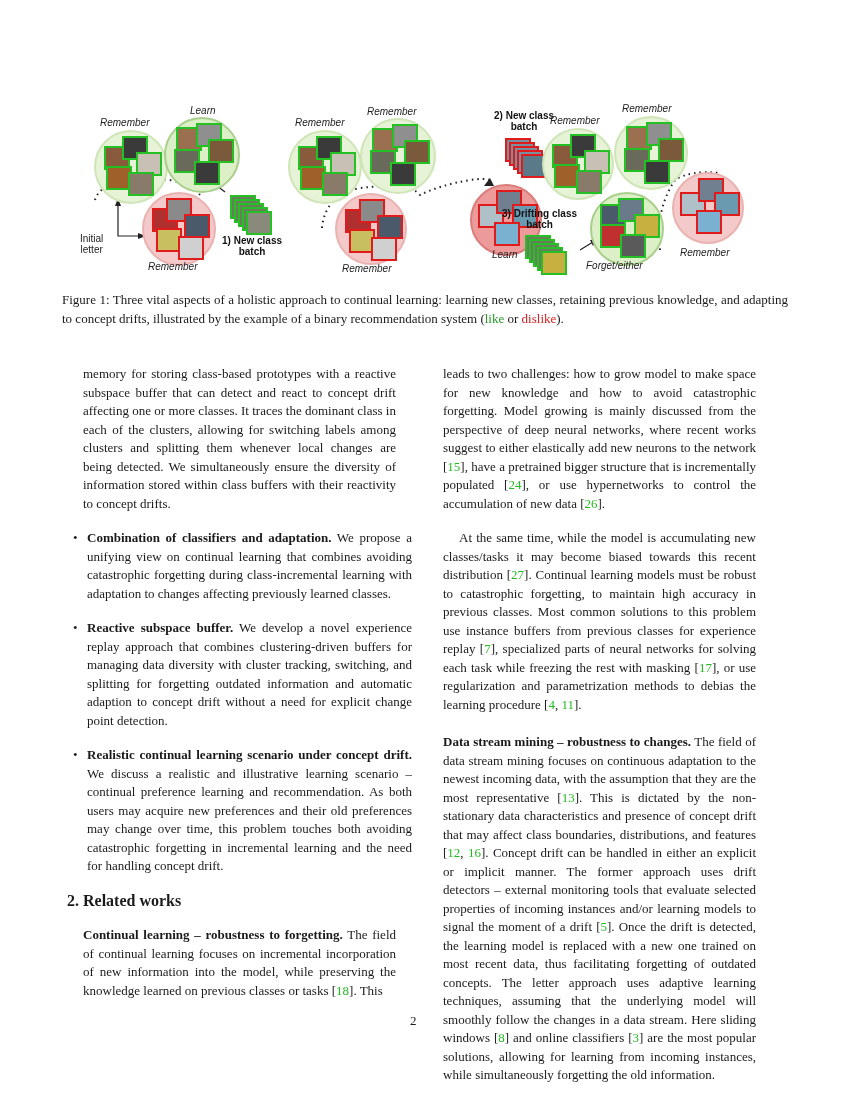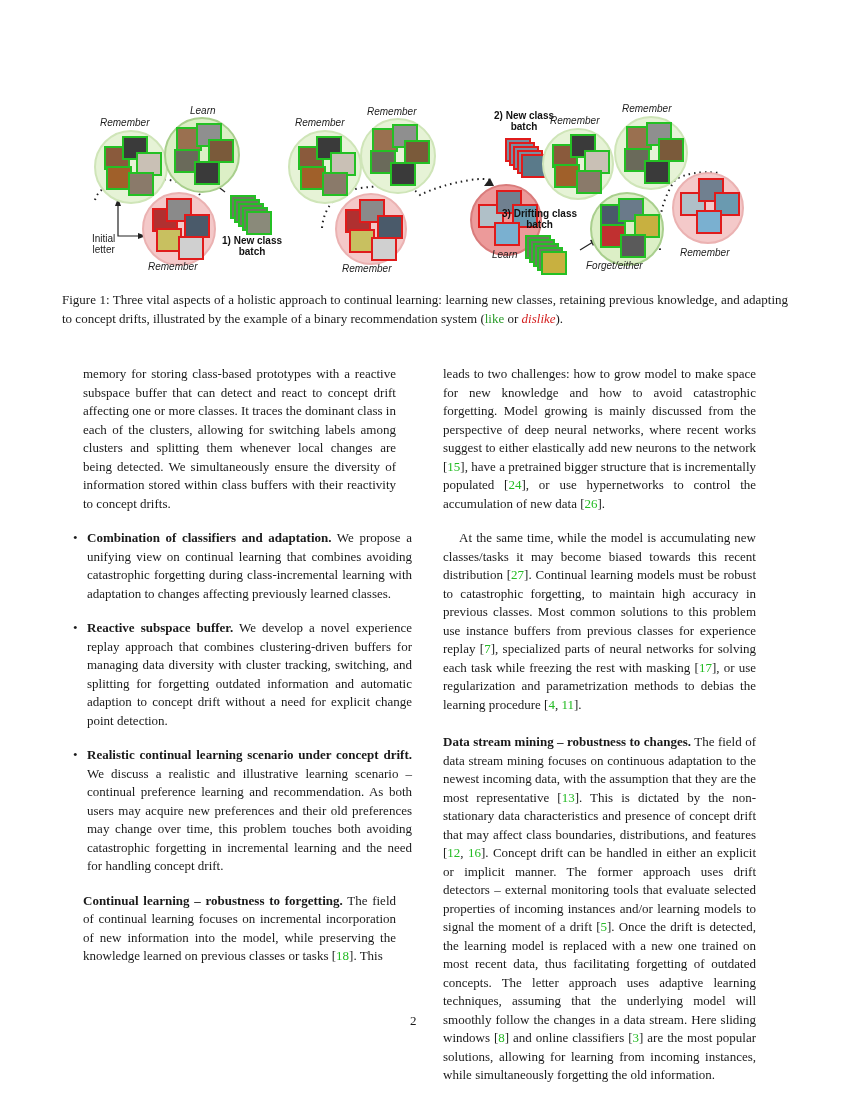--- a/index.html
+++ b/index.html
@@ -18,21 +18,21 @@
   .thumb.r { border-color:#e01b1b; }
   .stack { position:absolute; width:22px; height:20px; border:2px solid #24c024; background:#6c7a5e; }
   .stack.r { border-color:#e01b1b; background:#7a8fa0; }
   .caption { position:absolute; left:62px; top:290px; width:726px; font-size:13px; line-height:19px; text-align:justify; }
   .col { position:absolute; top:349px; width:345px; font-size:13px; line-height:18.5px; text-align:justify; }
   .col p { margin:16px; }
   .left { left:67px; }
   .right { left:427px; }
   .cite { color:#22bb22; }
   .like { color:#2a9a2a; }
-  .dislike { color:#d42020;font-style:italic; }
+  .dislike { color:#d42020; }
   ul.contrib { list-style:none; margin:10px 0 0 0; padding:0; }
   ul.contrib li { position:relative; padding-left:20px; margin-bottom:16px; }
   ul.contrib li::before { content:"\2022"; position:absolute; left:6px; top:0; }
   h2.section { font-size:16px; font-weight:bold; margin:14px 0 8px 0; }
   .pagenum { position:absolute; left:410px; top:1013px; font-size:13px; }
   svg.overlay { position:absolute; left:0; top:0; }
 </style>
 </head>
 <body>
 
@@ -81,21 +81,21 @@
       <div class="thumb r" style="left:12px;top:34px;background:#c8c060;"></div>
       <div class="thumb r" style="left:34px;top:42px;background:#d0d0d0;"></div>
     </div>
     <div>
       <div class="stack" style="left:170px;top:95px;"></div>
       <div class="stack" style="left:174px;top:99px;"></div>
       <div class="stack" style="left:178px;top:103px;"></div>
       <div class="stack" style="left:182px;top:107px;"></div>
       <div class="stack" style="left:186px;top:111px;background:#8a8a7a;"></div>
     </div>
-    <span class="plbl" style="left:32px;top:133px;text-align:center;">
+    <span class="plbl" style="left:20px;top:133px;text-align:center;">
       <span>Initial</span><br><span>letter</span>
     </span>
     <span class="blbl" style="left:162px;top:135px;">
       <span>1) New class</span><br><span>batch</span>
     </span>
     <span class="lbl" style="left:88px;top:161px;">Remember</span>
   </div>
 
   <div>
     <span class="lbl" style="left:235px;top:17px;">Remember</span>
@@ -190,20 +190,21 @@
   <span>Figure 1: Three vital aspects of a holistic approach to continual learning: learning new classes, retaining previous knowledge, and adapting to concept drifts, illustrated by the example of a binary recommendation system (</span><span class="like">like</span><span> or </span><span class="dislike">dislike</span><span>).</span>
 </div>
 
 <div class="col left">
   <p>memory for storing class-based prototypes with a reactive subspace buffer that can detect and react to concept drift affecting one or more classes. It traces the dominant class in each of the clusters, allowing for switching labels among clusters and splitting them whenever local changes are being detected. We simultaneously ensure the diversity of information stored within class buffers with their reactivity to concept drifts.</p>
   <ul class="contrib">
     <li><b>Combination of classifiers and adaptation.</b><span> We propose a unifying view on continual learning that combines avoiding catastrophic forgetting during class-incremental learning with adaptation to changes affecting previously learned classes.</span></li>
     <li><b>Reactive subspace buffer.</b><span> We develop a novel experience replay approach that combines clustering-driven buffers for managing data diversity with cluster tracking, switching, and splitting for forgetting outdated information and automatic adaption to concept drift without a need for explicit change point detection.</span></li>
     <li><b>Realistic continual learning scenario under concept drift.</b><span> We discuss a realistic and illustrative learning scenario – continual preference learning and recommendation. As both users may acquire new preferences and their old preferences may change over time, this problem touches both avoiding catastrophic forgetting in incremental learning and the need for handling concept drift.</span></li>
   </ul>
+  <h2 class="section">2. Related works</h2>
   <p>
     <b>Continual learning – robustness to forgetting.</b><span> The field of continual learning focuses on incremental incorporation of new information into the model, while preserving the knowledge learned on previous classes or tasks [</span><span class="cite">18</span><span>]. This</span>
   </p>
 </div>
 
 <div class="col right">
   <p>
     <span>leads to two challenges: how to grow model to make space for new knowledge and how to avoid catastrophic forgetting. Model growing is mainly discussed from the perspective of deep neural networks, where recent works suggest to either elastically add new neurons to the network [</span><span class="cite">15</span><span>], have a pretrained bigger structure that is incrementally populated [</span><span class="cite">24</span><span>], or use hypernetworks to control the accumulation of new data [</span><span class="cite">26</span><span>].</span>
   </p>
   <p style="text-indent:16px;margin-top:9px;">

